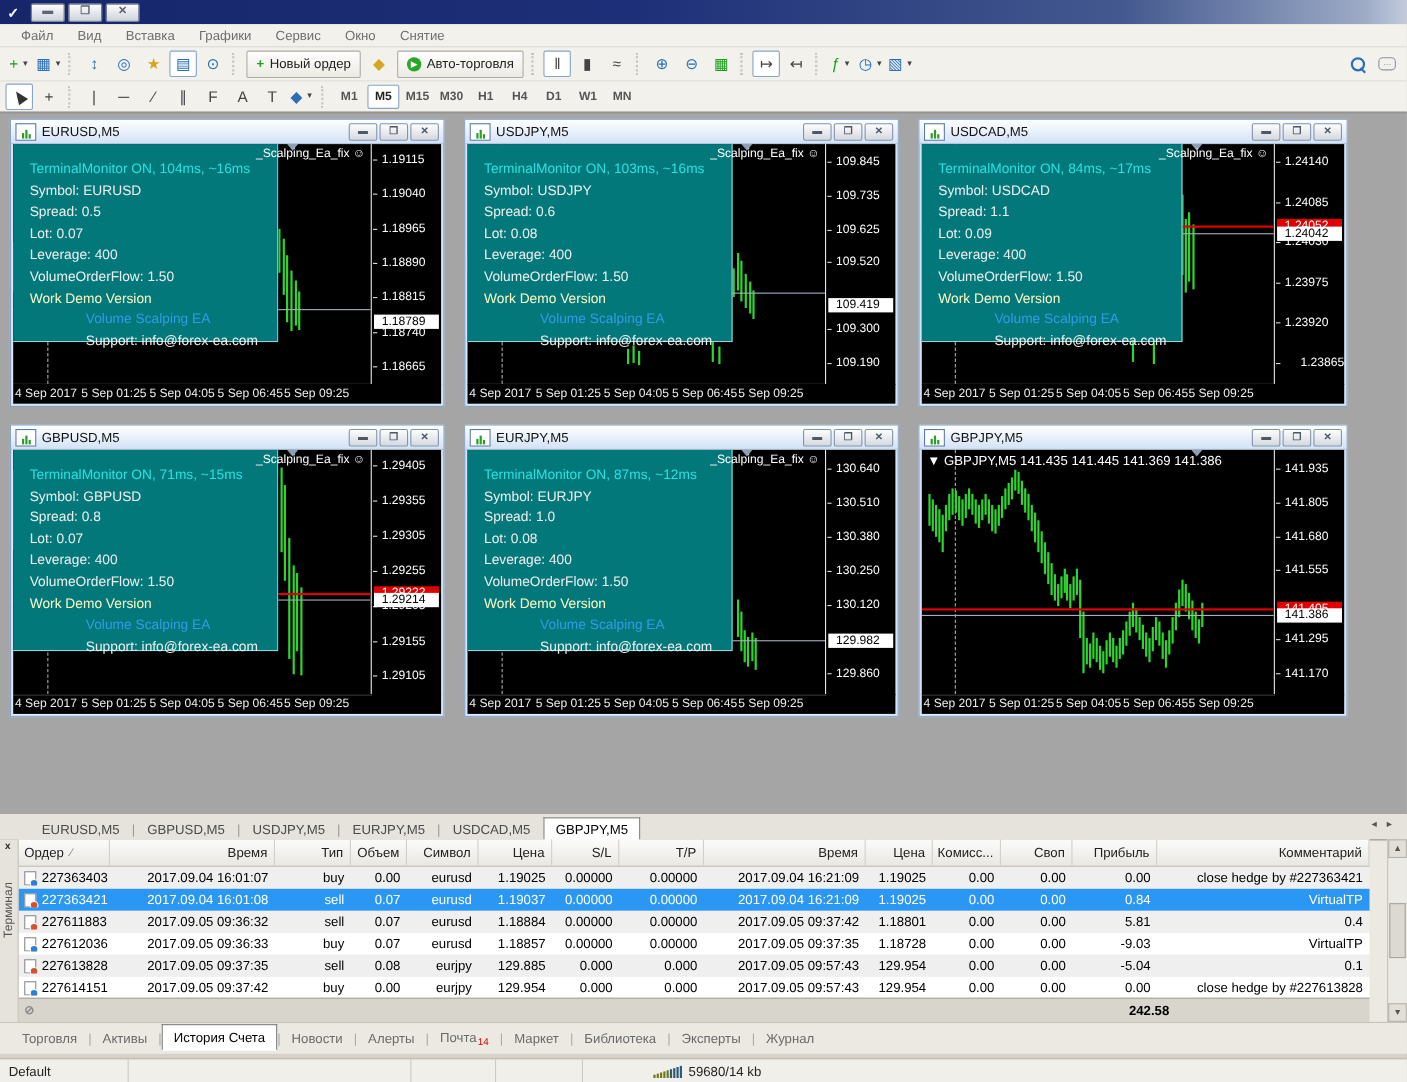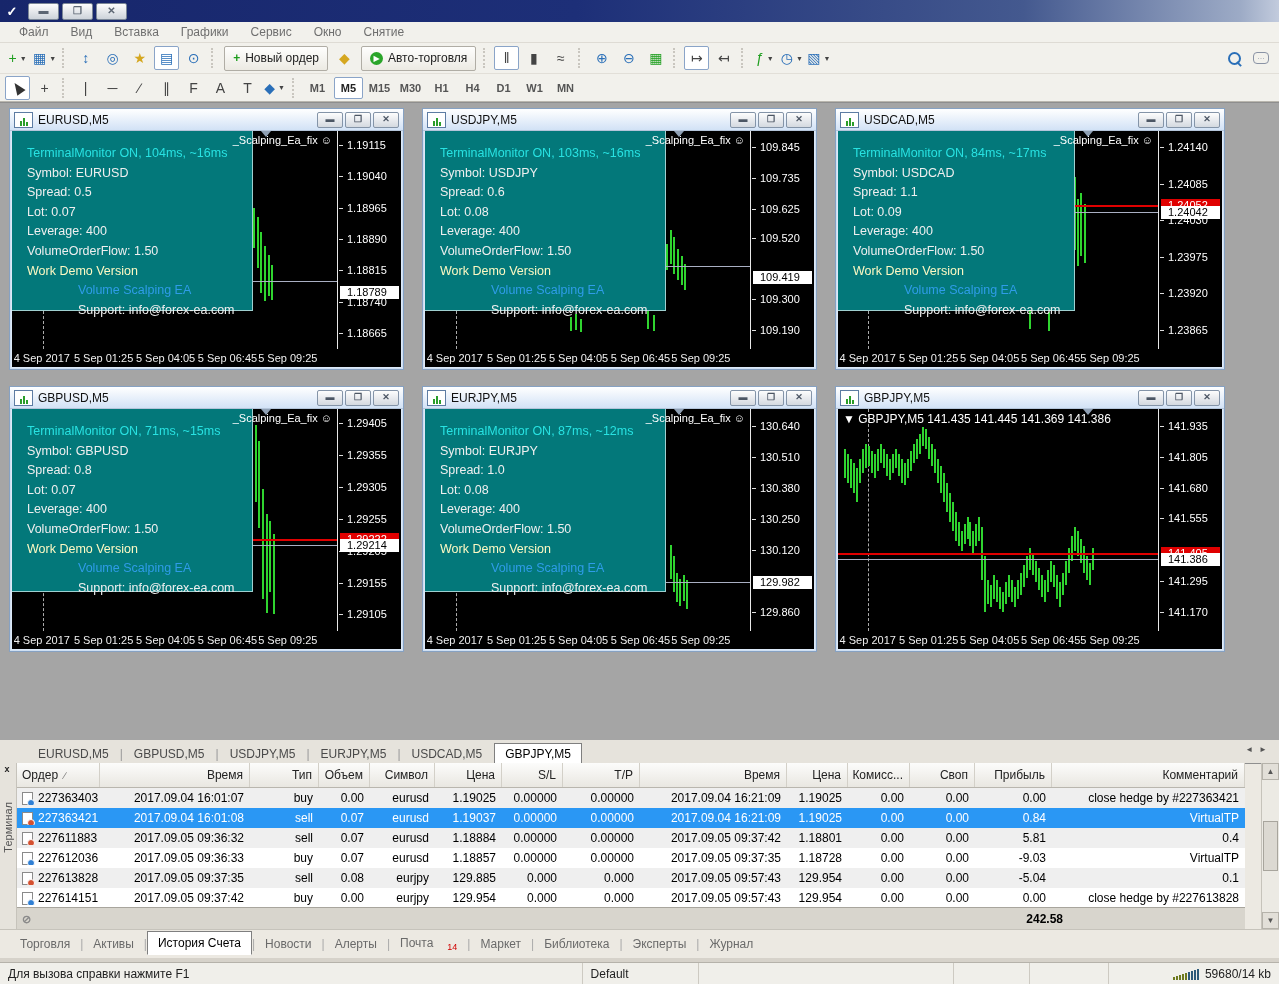--- a/index.html
+++ b/index.html
@@ -86,21 +86,21 @@
   #footer-icon{width:11px;height:11px;margin:0 8px 0 6px;color:#8a8a8a;font-size:11px;line-height:11px}
   .fseg{margin-right:14px;white-space:nowrap}
   #footer-balance{position:absolute;right:182px;font-weight:bold}
   #vscroll{position:absolute;right:0;top:23px;width:17px;height:166px;background:#eceae4;border-left:1px solid #c6c3bb;font-size:8px;color:#555;z-index:4}
   .sarrow{height:15px;text-align:center;line-height:15px;background:#e2dfd8;border:1px solid #b5b2aa}
   #vthumb{position:absolute;left:1px;right:1px;top:58px;height:48px;background:#dcd9d2;border:1px solid #a8a59d}
   #bottom-tabs{position:absolute;left:0;top:189px;right:0;height:28px;display:flex;align-items:center;padding-left:10px;font-size:12px;color:#6a6a6a;background:#ece9e2;border-top:1px solid #c6c3bb}
   .btab{padding:4px 10px;white-space:nowrap}
   .btab.active{background:#fff;border:1px solid #7f7f7f;border-bottom-color:#fff;color:#000;position:relative;top:-1px}
   .btab-sep{color:#aaa}
-  .mailbadge{color:#d00000;font-size:9px;vertical-align:sub;margin-left:14px}
+  .mailbadge{color:#d00000;font-size:9px;vertical-align:sub;margin-left:1px}
   
   #statusbar{position:absolute;left:0;top:962px;width:1279px;height:22px;background:#f0efea;border-top:1px solid #b5b2aa;display:flex;align-items:center;font-size:12px;color:#222}
   .sfield{height:100%;display:flex;align-items:center;padding:0 8px;border-right:1px solid #cdcac2;white-space:nowrap}
   #sf-help{width:570px}
   #sf-profile{width:100px}
   .sf-empty1{width:240px}.sf-empty2{width:60px}.sf-empty3{width:62px}
   #sf-traffic{flex:1;display:flex;align-items:center;gap:6px;padding-left:64px;border-right:none}
   #traffic-bars{display:flex;align-items:flex-end;gap:1px;height:12px}
   #traffic-bars i{display:block;width:2px}
 </style>
@@ -404,21 +404,21 @@
             <div class="eal">Lot: 0.09</div>
             <div class="eal">Leverage: 400</div>
             <div class="eal">VolumeOrderFlow: 1.50</div>
             <div class="eal gr">Work Demo Version</div>
             <div class="eal bl ind">Volume Scalping EA</div>
             <div class="eal ind">Support: info@forex-ea.com</div>
           </div>
           <div class="badge">_Scalping_Ea_fix <span>☺</span></div>
         </div>
         <div class="scale">
-          <div class="tick" style="top: 192.925px;"><span>1.23865</span></div>
+          <div class="tick" style="top: 192.925px; text-align: right;"><span>1.23865</span></div>
           <div class="tick" style="top: 156.425px;"><span>1.23920</span></div>
           <div class="tick" style="top: 119.925px;"><span>1.23975</span></div>
           <div class="tick" style="top: 83.425px;"><span>1.24030</span></div>
           <div class="tick" style="top: 46.925px;"><span>1.24085</span></div>
           <div class="tick" style="top: 10.425px;"><span>1.24140</span></div>
           <div class="tag red" style="top: 67.825px;">1.24052</div>
           <div class="tag white" style="top: 75.4614px;">1.24042</div>
         </div>
         <div class="taxis">
           <span class="tlabel" style="left: 1.605px;">4 Sep 2017</span>
@@ -875,21 +875,20 @@
       <span class="btab-sep">|</span>
       <span class="btab">Библиотека</span>
       <span class="btab-sep">|</span>
       <span class="btab">Эксперты</span>
       <span class="btab-sep">|</span>
       <span class="btab">Журнал</span>
     </div>
 </div>
 
 <div id="statusbar">
-  <span class="sfield" id="sf-help">Для вызова справки нажмите F1</span>
   <span class="sfield" id="sf-profile">Default</span>
   <span class="sfield sf-empty1"></span>
   <span class="sfield sf-empty2"></span>
   <span class="sfield sf-empty3"></span>
   <span class="sfield" id="sf-traffic">
     <span id="traffic-bars">
         <i style="height: 3px; background: rgb(110, 122, 30);"></i>
         <i style="height: 4px; background: rgb(110, 122, 30);"></i>
         <i style="height: 5px; background: rgb(110, 122, 30);"></i>
         <i style="height: 6px; background: rgb(110, 122, 30);"></i>

